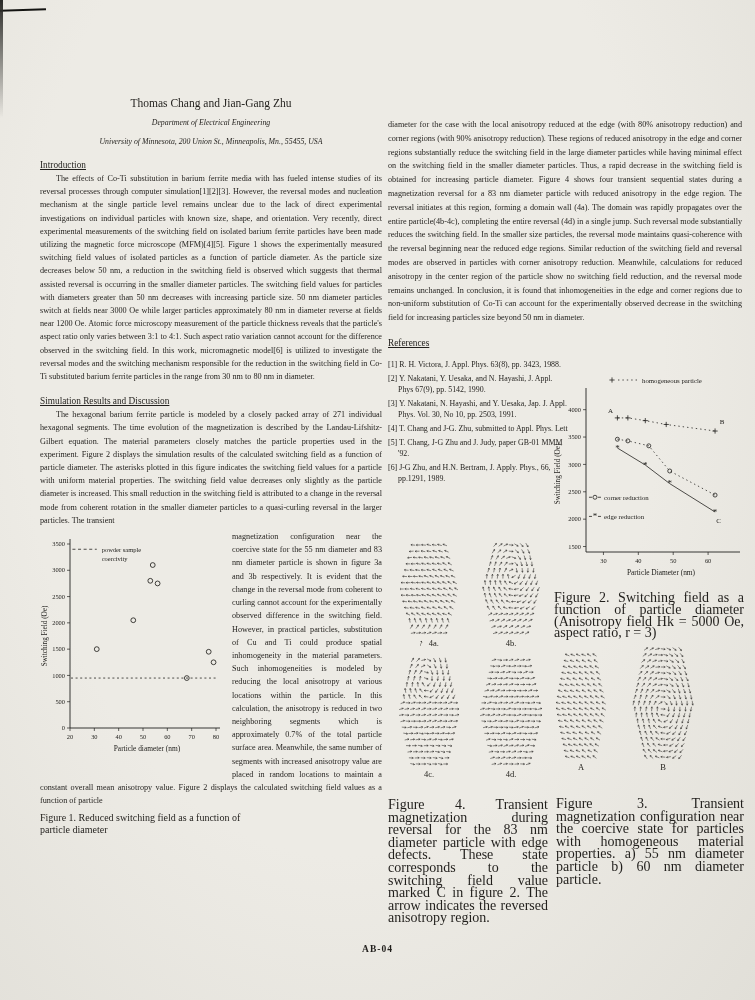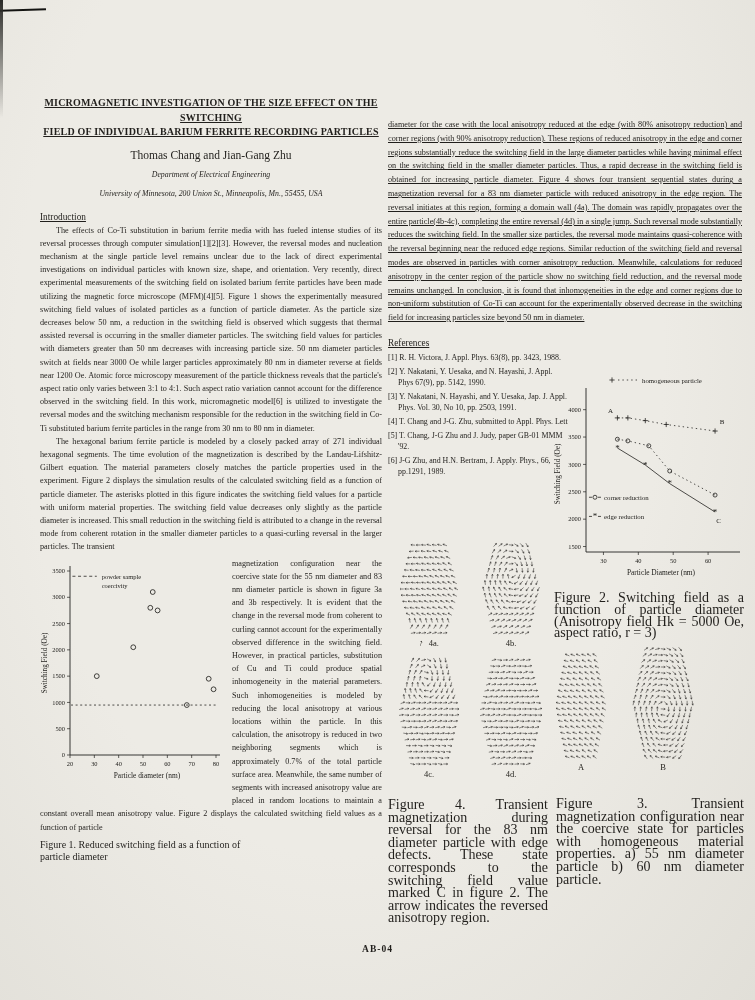--- a/index.html
+++ b/index.html
@@ -11,25 +11,25 @@
   .artifact-leftedge{position:absolute;left:0;top:0;width:3px;height:118px;background:linear-gradient(#2a2a27,rgba(42,42,39,0));}
   .col-left{position:absolute;left:40px;top:88px;width:342px;}
   .col-right{position:absolute;left:388px;top:118px;width:354px;}
   .title{text-align:center;font-weight:bold;font-size:10px;line-height:14.5px;margin:8px 0 0;}
   .title div{text-decoration:underline;letter-spacing:0.2px;}
   .authors{text-align:center;font-size:11.5px;margin-top:9px;}
   .affil{text-align:center;font-style:italic;font-size:7.8px;line-height:11px;margin-top:8px;}
   .shead{font-size:9.3px;font-weight:normal;text-decoration:underline;margin:13px 0 2px;}
   .body{font-size:8.2px;line-height:13.2px;text-align:justify;margin:0;}
   .ind{text-indent:16px;}
-  .rcbody{line-height:13.8px;text-decoration:underline;}
+  .rcbody{line-height:13.8px;}
   .figwrap{margin-top:3px;overflow:hidden;}
   .fig1{float:left;width:186px;margin:2px 6px 0 0;}
   .cap1{width:215px;font-size:10px;line-height:11.8px;margin:5px 0 0;text-align:left;}
-  .refs{width:180px;font-size:7.9px;line-height:11px;margin-top:4px;}
+  .refs{width:180px;font-size:7.9px;line-height:11px;margin-top:11px;}
   .ref{margin:0 0 3px;padding-left:10px;text-indent:-10px;text-align:left;}
   .fig2block{position:absolute;left:552px;top:370px;width:194px;height:218px;}
   .caption{font-size:14px;line-height:12.6px;text-align:justify;margin:0;}
   .cap2{position:absolute;left:554px;top:592px;width:190px;line-height:11.8px;}
   .fig4grid{position:absolute;left:388px;top:542px;width:164px;display:grid;grid-template-columns:1fr 1fr;row-gap:9px;justify-items:center;}
   .hexcell{display:flex;flex-direction:column;align-items:center;}
   .hexlabel{font-size:8.5px;margin-top:2px;color:#26241f;}
   .annoarrow{display:inline-block;transform:rotate(14deg);margin-right:5px;font-size:9px;}
   .cap4{position:absolute;left:388px;top:799px;width:160px;}
   .fig3row{position:absolute;left:556px;top:646px;width:192px;display:flex;gap:26px;align-items:flex-end;}
@@ -38,31 +38,28 @@
   svg text{font-family:"Liberation Serif",serif;}
 </style>
 </head>
 <body>
 
 <div class="page">
   <div class="artifact-topline"></div>
   <div class="artifact-leftedge"></div>
 
   <div class="col-left">
-    <div class="title">
-      <div>MICROMAGNETIC INVESTIGATION OF THE SIZE EFFECT ON THE SWITCHING</div>
-      <div>FIELD OF INDIVIDUAL BARIUM FERRITE RECORDING PARTICLES</div>
-    </div>
     <div class="authors">Thomas Chang and Jian-Gang Zhu</div>
     <div class="affil">Department of Electrical Engineering</div>
     <div class="affil">University of Minnesota, 200 Union St., Minneapolis, Mn., 55455, USA</div>
 
     <h3 class="shead">Introduction</h3>
     <p class="body ind">The effects of Co-Ti substitution in barium ferrite media with has fueled intense studies of its reversal processes through computer simulation[1][2][3]. However, the reversal modes and nucleation mechanism at the single particle level remains unclear due to the lack of direct experimental investigations on individual particles with known size, shape, and orientation. Very recently, direct experimental measurements of the switching field on isolated barium ferrite particles have been made utilizing the magnetic force microscope (MFM)[4][5]. Figure 1 shows the experimentally measured switching field values of isolated particles as a function of particle diameter. As the particle size decreases below 50 nm, a reduction in the switching field is observed which suggests that thermal assisted reversal is occurring in the smaller diameter particles. The switching field values for particles with diameters greater than 50 nm decreases with increasing particle size. 50 nm diameter particles switch at fields near 3000 Oe while larger particles approximately 80 nm in diameter reverse at fields near 1200 Oe. Atomic force microscopy measurement of the particle thickness reveals that the particle's aspect ratio only varies between 3:1 to 4:1. Such aspect ratio variation cannot account for the difference observed in the switching field. In this work, micromagnetic model[6] is utilized to investigate the reversal modes and the switching mechanism responsible for the reduction in the switching field in Co-Ti substituted barium ferrite particles in the range from 30 nm to 80 nm in diameter.</p>
 
+    <h3 class="shead">Simulation Results and Discussion</h3>
     <p class="body ind">The hexagonal barium ferrite particle is modeled by a closely packed array of 271 individual hexagonal segments. The time evolution of the magnetization is described by the Landau-Lifshitz-Gilbert equation. The material parameters closely matches the particle properties used in the experiment. Figure 2 displays the simulation results of the calculated switching field as a function of particle diameter. The asterisks plotted in this figure indicates the switching field values for a particle with uniform material properties. The switching field value decreases only slightly as the particle diameter is increased. This small reduction in the switching field is attributed to a change in the reversal mode from coherent rotation in the smaller diameter particles to a quasi-curling reversal in the larger particles. The transient</p>
 
     <div class="figwrap">
       <div class="fig1" id="fig1-slot"><svg viewBox="0 0 184 238" width="184" height="238">
             <path d="M 30 7 L 30 196 L 180 196" stroke="#23221f" fill="none" stroke-width="0.9"></path>
             <line x1="27" y1="196" x2="30" y2="196" stroke="#23221f" stroke-width="0.7"></line>
             <text x="25" y="198.2" text-anchor="end" font-size="6.4" fill="#23221f">0</text>
             <line x1="27" y1="169.71428571428572" x2="30" y2="169.71428571428572" stroke="#23221f" stroke-width="0.7"></line>
             <text x="25" y="171.9142857142857" text-anchor="end" font-size="6.4" fill="#23221f">500</text>
             <line x1="27" y1="143.42857142857144" x2="30" y2="143.42857142857144" stroke="#23221f" stroke-width="0.7"></line>

